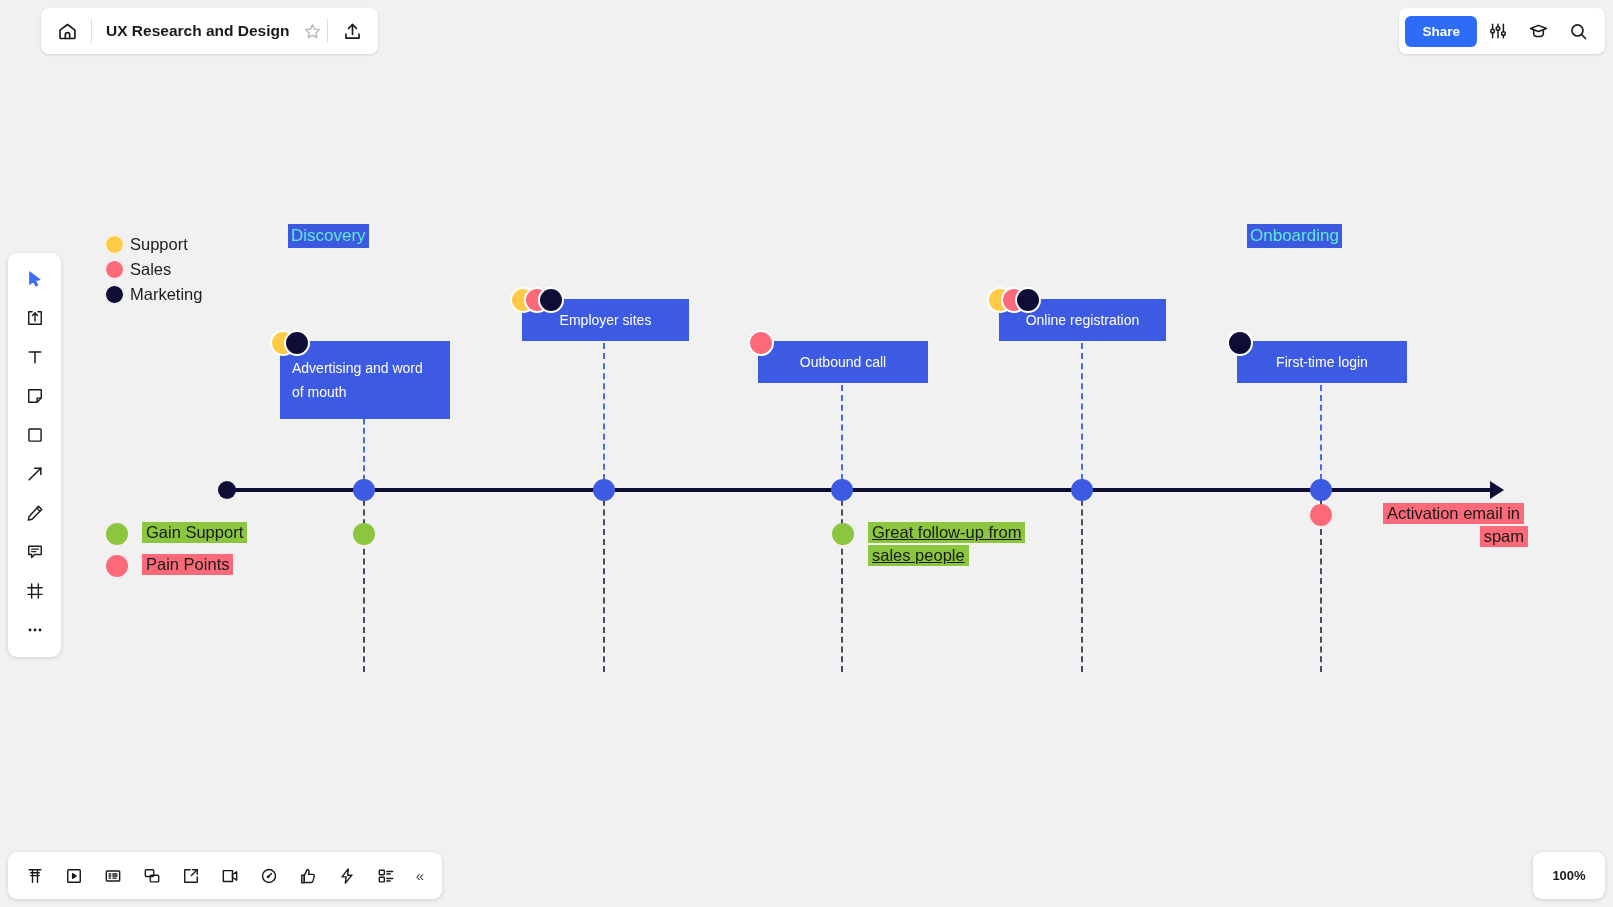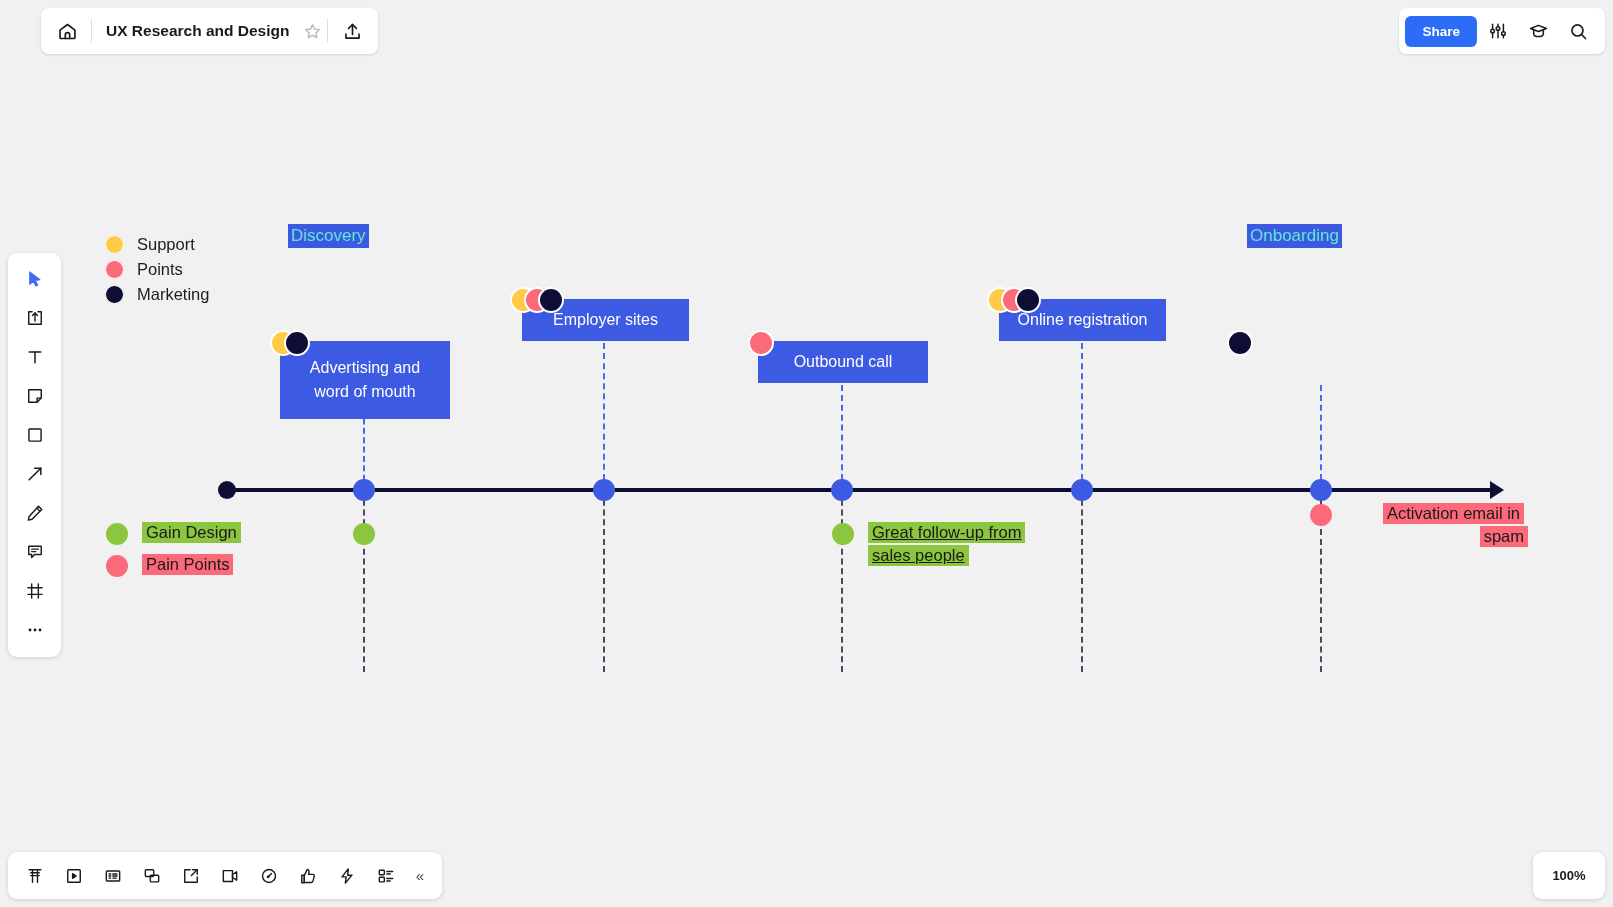--- a/index.html
+++ b/index.html
@@ -119,44 +119,43 @@
 
   
   #legend { position: absolute; left: 105px; top: 232px; }
   .legend-row { display: flex; align-items: center; height: 25px; }
   .legend-dot {
     width: 19px; height: 19px; border-radius: 50%;
     border: 1.5px solid #fff;
     box-shadow: 0 0 0 0.5px rgba(0,0,0,.05);
   }
   .legend-label {
-    margin-left: 13px; font-size: 16.5px; color: #1d1d1d;
+    margin-left: 6px; font-size: 16.5px; color: #1d1d1d;
     font-family: "Liberation Sans", sans-serif;
   }
 
   
   .stage-label {
     position: absolute;
     background: #3c5ae0;
     color: #5eead4;
     font-size: 17px;
     line-height: 22px;
     padding: 1px 3px;
     white-space: nowrap;
   }
 
   
   .tp-card {
     position: absolute;
     background: #3d5ae2;
     color: #ffffff;
-    font-size: 16px;
+    font-size: 14px;
     line-height: 24px;
     display: flex; align-items: center; justify-content: center;
-    text-align: center;
     padding: 14px 12px;
     cursor: pointer;
   }
   .tp-dots {
     position: absolute;
     display: flex; align-items: center;
     pointer-events: none;
   }
   .tp-dot {
     width: 26px; height: 26px; border-radius: 50%;
@@ -227,21 +226,21 @@
 <div id="stage">
 
   <div id="canvas">
       <div id="legend">
         <div class="legend-row">
           <span class="legend-dot" style="background: rgb(255, 203, 71);"></span>
           <span class="legend-label">Support</span>
         </div>
         <div class="legend-row">
           <span class="legend-dot" style="background: rgb(252, 106, 121);"></span>
-          <span class="legend-label">Points</span>
+          <span class="legend-label">Sales</span>
         </div>
         <div class="legend-row">
           <span class="legend-dot" style="background: rgb(13, 13, 54);"></span>
           <span class="legend-label">Marketing</span>
         </div>
       </div>
       <div class="stage-label" style="left: 288px; top: 224px;">Discovery</div>
       <div class="stage-label" style="left: 1247px; top: 224px;">Onboarding</div>
       <div id="axis-line" style="left: 220px; top: 488px; width: 1270px; background: rgb(13, 13, 54);"></div>
       <div id="axis-arrow" style="left: 1490px; top: 481px; border-left-color: rgb(13, 13, 54);"></div>
@@ -274,27 +273,28 @@
       <div class="conn-down" style="left: 1081px; top: 490px; height: 182px;"></div>
       <div class="tp-card" style="left: 999px; top: 299px; width: 167px; height: 42px;">Online registration</div>
       <div class="tp-dots" style="left: 987px; top: 287px;">
         <span class="tp-dot" style="background: rgb(255, 203, 71);"></span>
         <span class="tp-dot" style="background: rgb(252, 106, 121);"></span>
         <span class="tp-dot" style="background: rgb(13, 13, 54);"></span>
       </div>
       <div class="axis-node" style="left: 1071px; top: 479px; background: rgb(61, 90, 226);"></div>
       <div class="conn-up" style="left: 1320px; top: 385px; height: 105px;"></div>
       <div class="conn-down" style="left: 1320px; top: 490px; height: 182px;"></div>
+      <div class="tp-card" style="left: 1237px; top: 341px; width: 170px; height: 42px;">First-time login</div>
       <div class="tp-dots" style="left: 1227px; top: 330px;">
         <span class="tp-dot" style="background: rgb(13, 13, 54);"></span>
       </div>
       <div class="axis-node" style="left: 1310px; top: 479px; background: rgb(61, 90, 226);"></div>
       <div class="gp-item gain" style="left: 106px; top: 521px;">
         <span class="gp-dot"></span>
-        <div class="gp-text" style="width: 160px;"><span>Gain Design</span></div>
+        <div class="gp-text" style="width: 160px;"><span>Gain Support</span></div>
       </div>
       <div class="gp-item pain" style="left: 106px; top: 553px;">
         <span class="gp-dot"></span>
         <div class="gp-text" style="width: 160px;"><span>Pain Points</span></div>
       </div>
       <div class="gp-item gain" style="left: 353px; top: 521px;">
         <span class="gp-dot"></span>
       </div>
       <div class="gp-item gain" style="left: 832px; top: 521px;">
         <span class="gp-dot"></span>

